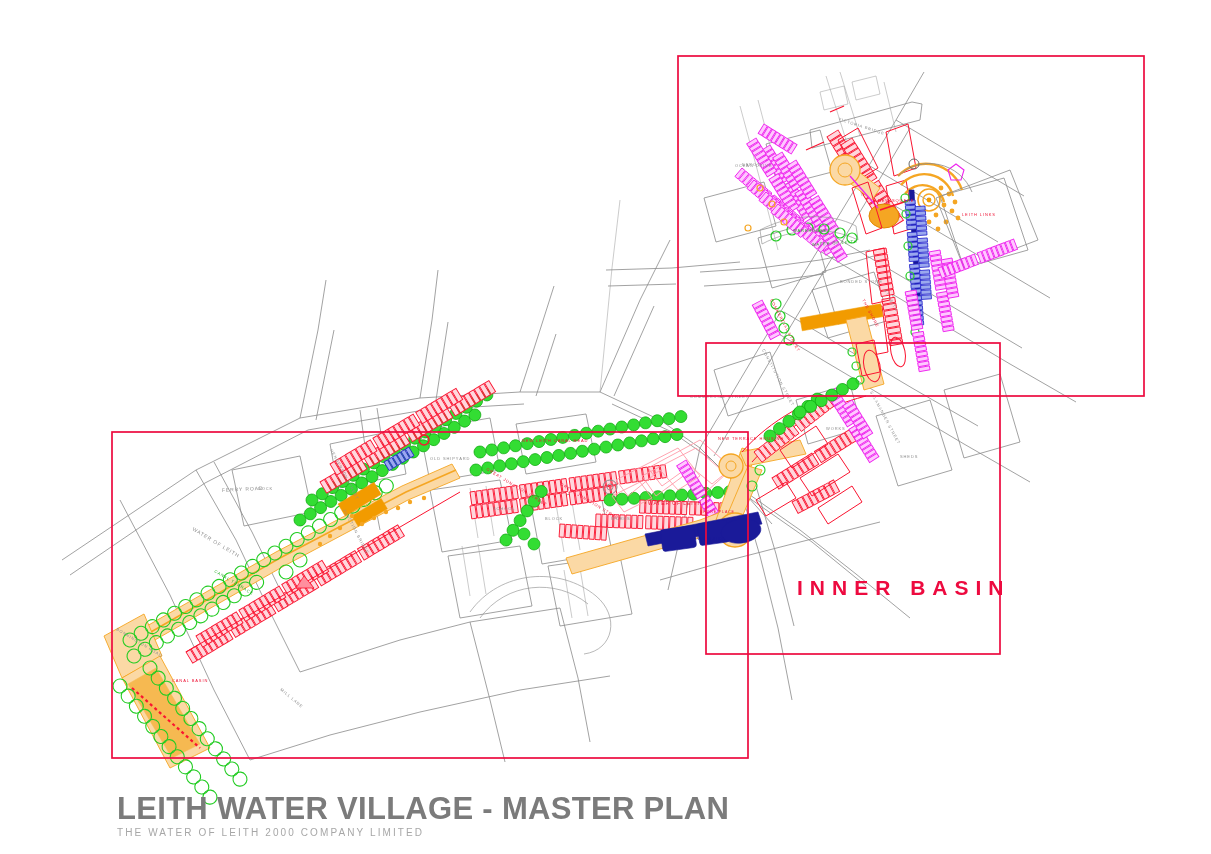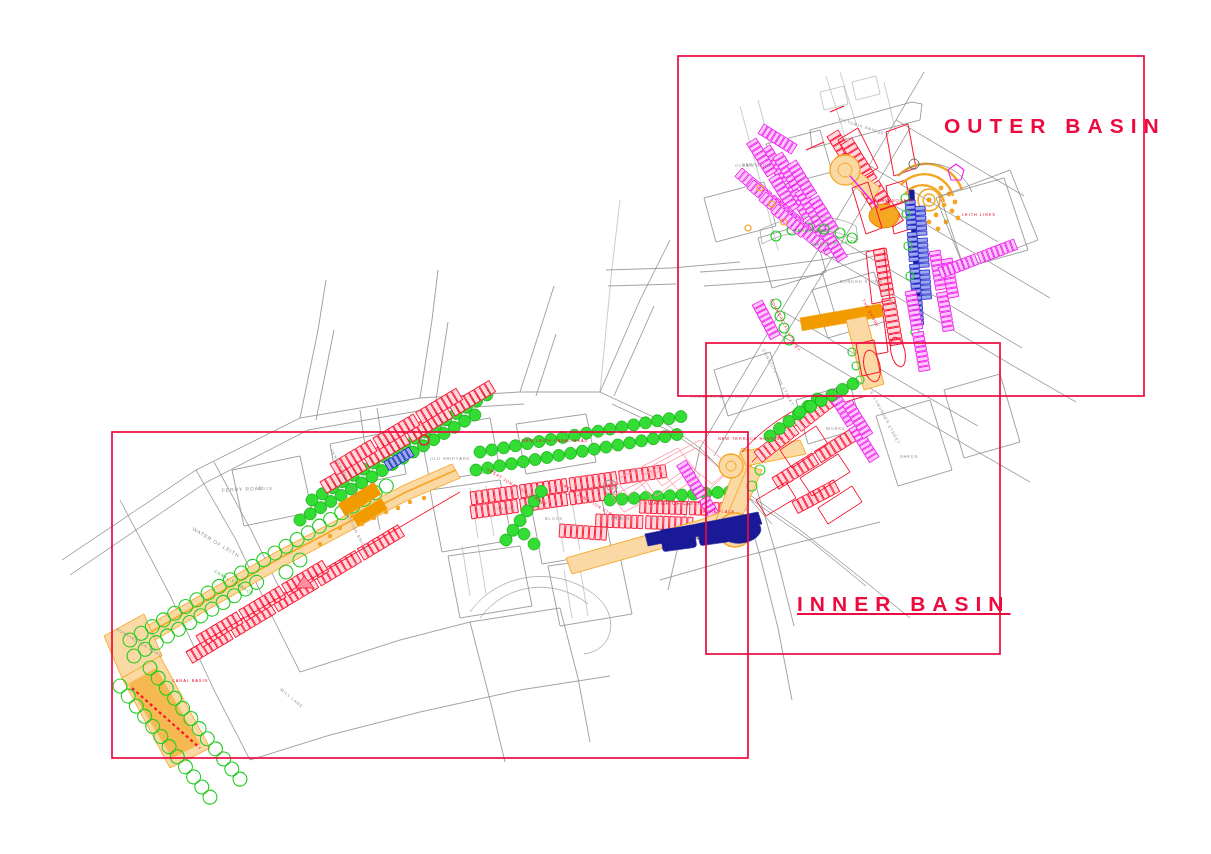--- a/index.html
+++ b/index.html
@@ -5,21 +5,21 @@
 <style>
   html,body{margin:0;padding:0;background:#ffffff;}
   body{width:1211px;height:854px;overflow:hidden;
        font-family:"Liberation Sans", sans-serif;}
   #plan{position:relative;width:1211px;height:854px;background:#fff;}
   #mapsvg{position:absolute;left:0;top:0;width:1211px;height:854px;}
   .zone-label{position:absolute;color:#ed0a3f;font-weight:bold;
               font-size:21px;letter-spacing:7px;white-space:nowrap;
               font-family:"Liberation Sans", sans-serif;}
   #zone-label-outer{left:944px;top:114px;}
-  #zone-label-inner{left:797px;top:592px;text-decoration:underline;}
+  #zone-label-inner{left:797px;top:576px;}
   #zone-label-upper{left:332px;top:721px;}
   #titleblock{position:absolute;left:117px;top:792px;}
   #main-title{color:#7b7b7b;font-weight:bold;font-size:31px;
               letter-spacing:0.3px;line-height:34px;white-space:nowrap;
               font-family:"Liberation Sans", sans-serif;}
   #sub-title{color:#a7a7a7;font-size:10px;letter-spacing:2.1px;
              margin-top:1px;white-space:nowrap;
              font-family:"Liberation Sans", sans-serif;}
 </style>
 </head>
@@ -587,17 +587,20 @@
         <text x="690" y="540" class="mlab" fill="#1a1a99" font-size="4">NEW MARINA</text>
       </g>
 
     <g id="zone-box-layer">
         <rect x="678" y="56" width="466" height="340" class="zbox" stroke="#ed0a3f"></rect>
         <rect x="706" y="343" width="294" height="311" class="zbox" stroke="#ed0a3f"></rect>
         <rect x="112" y="432" width="636" height="326" class="zbox" stroke="#ed0a3f"></rect>
       </g>
   </svg>
 
-  <div class="zone-label" id="zone-label-outer">OUTER BASIN</div>
   <div class="zone-label" id="zone-label-inner">INNER  BASIN</div>
 
+  <div id="titleblock">
+    <div id="main-title">LEITH WATER VILLAGE - MASTER PLAN</div>
+    <div id="sub-title">THE WATER OF LEITH 2000 COMPANY LIMITED</div>
+  </div>
 
 </div>
 
 </body></html>

